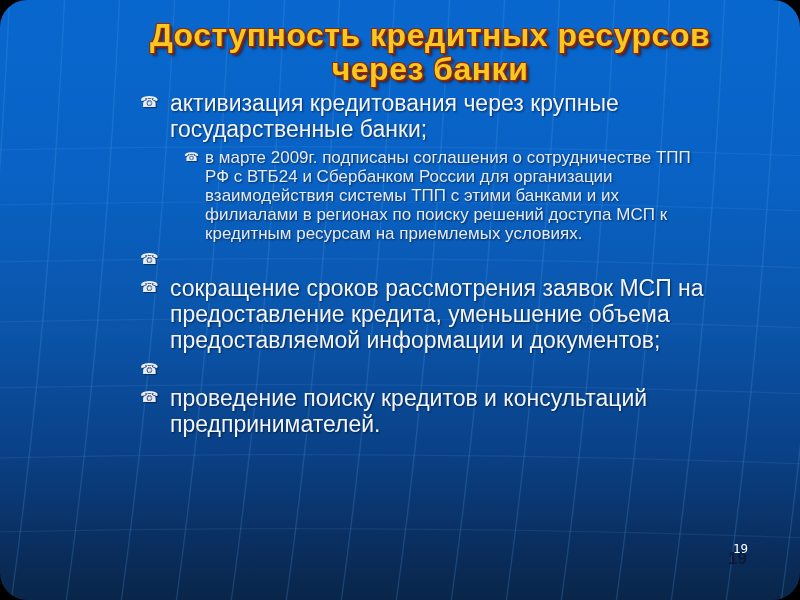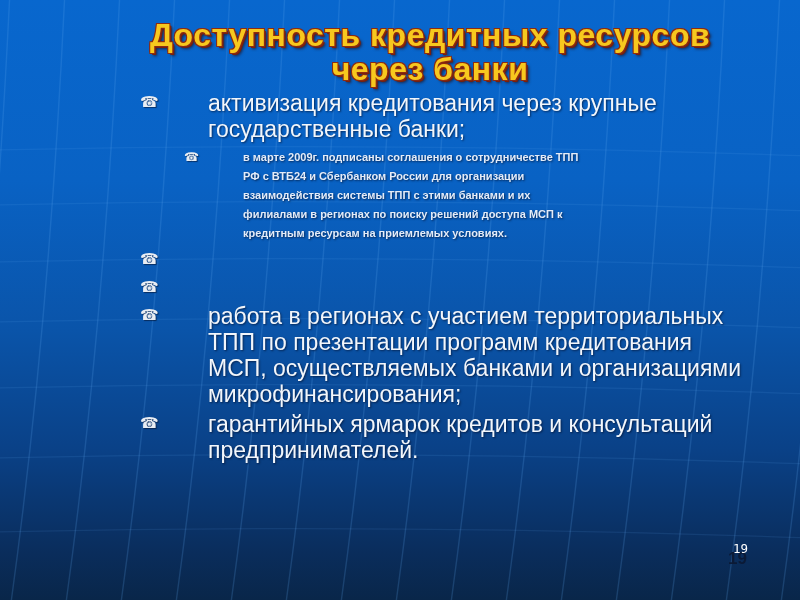--- a/index.html
+++ b/index.html
@@ -4,20 +4,21 @@
 <style>
   html,body{margin:0;padding:0;background:#000;}
   .slide{
     position:relative;
     width:800px;height:600px;
     overflow:hidden;
     font-family:"Liberation Sans","DejaVu Sans",sans-serif;
     background:linear-gradient(180deg,
       #0867CE 0%, #0962C4 30%, #0A54A9 55%,
       #0A4187 75%, #0A2D5C 92%, #092649 100%);
+    border-radius:27px;
   }
   .grid-svg{position:absolute;inset:0;pointer-events:none;}
 
   .slide-title{
     position:absolute;
     top:18px;left:60px;width:740px;
     text-align:center;
     font-size:32px;font-weight:700;
     line-height:34px;
     white-space:pre-line;
@@ -41,27 +42,26 @@
     flex:0 0 auto;
     color:#E9EDF3;
     text-shadow:1px 1px 1px rgba(5,15,40,0.6);
   }
   .lvl1 .bullet-icon{width:30px;font-size:15px;line-height:24px;}
   .lvl2 .bullet-icon{width:21px;font-size:12px;line-height:18px;}
 
   .bullet-text{
     white-space:pre-line;
     text-shadow:1px 1px 2px rgba(4,14,40,0.65);
-    margin-left:38px;
   }
   .lvl1 .bullet-text{
     font-size:23px;line-height:26px;font-weight:400;color:#F2F6FB;
   }
   .lvl2 .bullet-text{
-    font-size:11px;line-height:19px;font-weight:700;color:#E4ECF8;
+    font-size:17px;line-height:19px;font-weight:400;color:#E4ECF8;
   }
 
   .page-number-group{position:absolute;top:541px;right:40px;width:32px;height:34px;}
   .page-number-shadow{
     position:absolute;top:8px;left:0;
     font-size:17px;font-weight:600;color:#0B1A36;
   }
   .page-number{
     position:absolute;top:0;left:5px;
     font-size:12.5px;font-weight:400;color:#FFFFFF;
@@ -123,33 +123,32 @@
 филиалами в регионах по поиску решений доступа МСП к
 кредитным ресурсам на приемлемых условиях.</span>
     </div>
 
     <div class="item lvl1">
       <span class="bullet-icon">☎</span>
     </div>
 
     <div class="item lvl1">
       <span class="bullet-icon">☎</span>
+      <span class="bullet-text">сокращение сроков рассмотрения заявок МСП на
+предоставление кредита, уменьшение объема
+предоставляемой информации и документов;</span>
     </div>
 
     <div class="item lvl1">
       <span class="bullet-icon">☎</span>
-      <span class="bullet-text">работа в регионах с участием территориальных
-ТПП по презентации программ кредитования
-МСП, осуществляемых банками и организациями
-микрофинансирования;</span>
     </div>
 
     <div class="item lvl1">
       <span class="bullet-icon">☎</span>
-      <span class="bullet-text">гарантийных ярмарок кредитов и консультаций
+      <span class="bullet-text">проведение поиску кредитов и консультаций
 предпринимателей.</span>
     </div>
 
   </div>
 
   <div class="page-number-group">
     <span class="page-number-shadow">19</span>
     <span class="page-number">19</span>
   </div>
 

